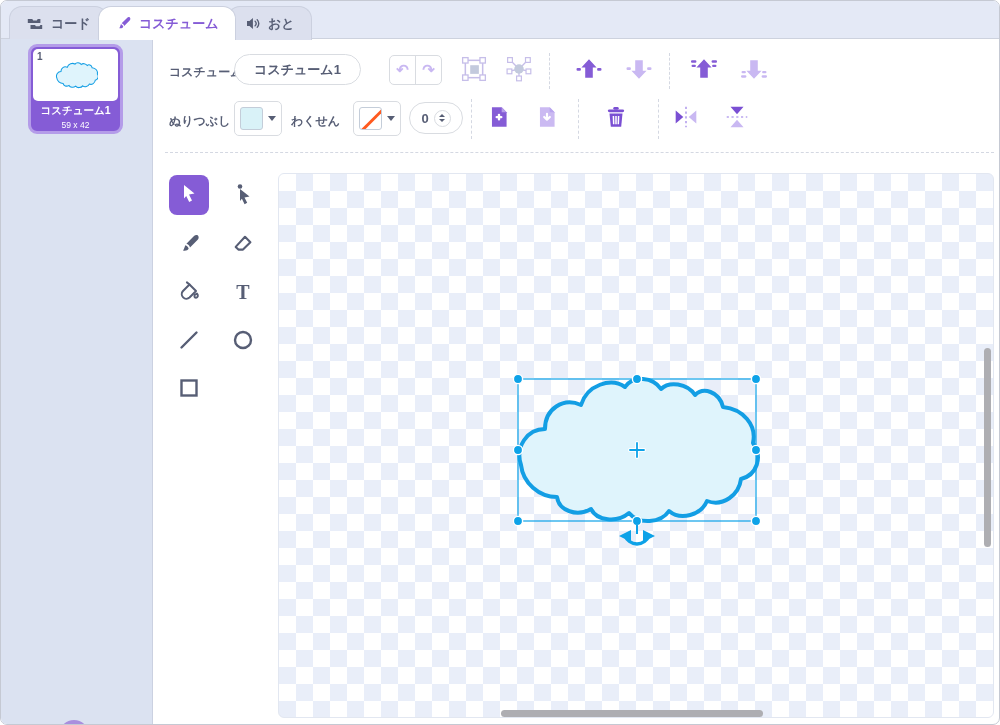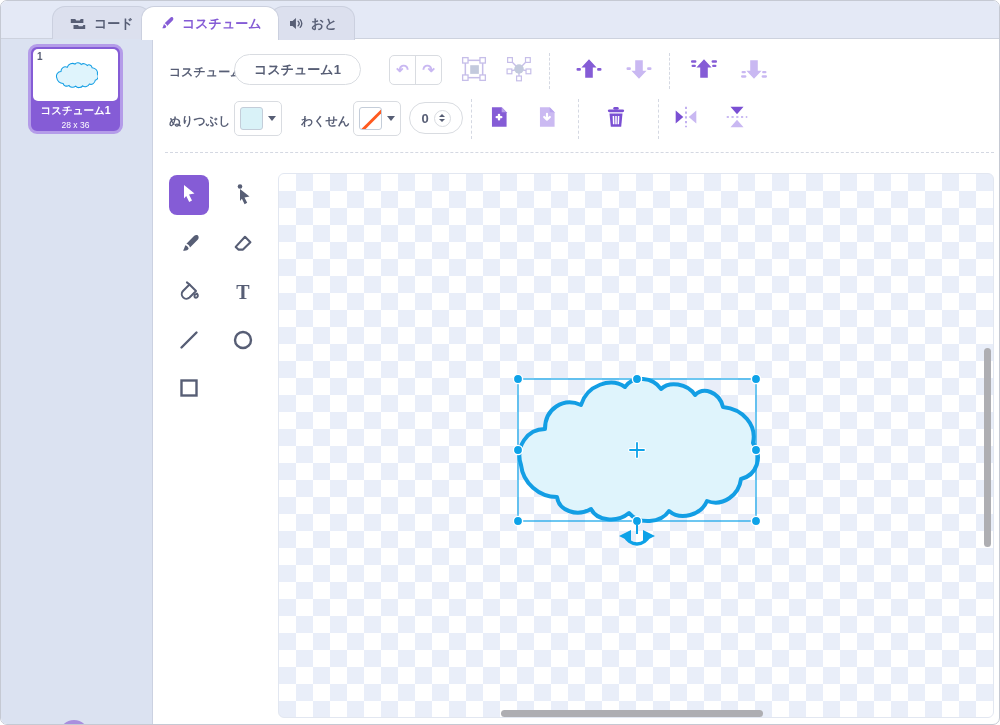--- a/index.html
+++ b/index.html
@@ -6,21 +6,21 @@
   body { background:#fff; font-family:"Liberation Sans", sans-serif; }
   .window{ position:relative; width:1000px; height:725px; background:#fff;
     border:1px solid #C5C9D3; border-radius:7px; overflow:hidden; }
 
   
   .tabbar{ position:absolute; left:0; top:0; width:100%; height:38px;
     background:#E4E9F6; border-bottom:1px solid #CDD2DE; }
   .tab{ position:absolute; top:5px; height:34px; display:flex; align-items:center;
     gap:7px; padding:0 16px; font-size:13px; font-weight:bold; color:#575E75;
     background:#DCE0EE; border:1px solid #CBD0DF; border-bottom:none;
-    border-radius:13px 13px 0 0; cursor:pointer;margin-left:43px; }
+    border-radius:13px 13px 0 0; cursor:pointer; }
   .tab.active{ background:#fff; color:#855CD6; z-index:2; }
   .tab svg{ display:block; }
 
   
   .sidebar{ position:absolute; left:0; top:38px; width:152px; height:687px;
     background:#DBE2F1; border-right:1px solid #CBD1E1; }
   .costume-card{ position:absolute; left:27px; top:5px; width:95px; height:90px;
     background:#855CD6; border:3px solid #B49CE9; border-radius:9px; cursor:pointer; }
   .costume-thumb{ position:relative; margin:2px; height:52px; background:#fff;
     border-radius:5px; display:flex; align-items:center; justify-content:center; }
@@ -125,21 +125,21 @@
 
   <div class="sidebar">
     <div class="costume-card">
       <div class="costume-thumb">
         <span class="costume-index">1</span>
         <svg width="44" height="28" viewBox="0 0 250 160">
           <path d="M15 96C9 78 21 60 39 60c0-20 18-32 36-24 6-20 30-28 44-18 8-12 28-10 36 2 8-8 26-6 34 6 8-8 24-4 28 12 20 2 34 18 30 36 10 14 4 32-12 36-2 16-18 28-34 22-6 14-26 20-38 10-8 12-30 14-40 2-12 10-32 8-38-4-14 8-32 2-34-12-18 0-34-14-36-32z" fill="#DFF4FC" stroke="#139EE4" stroke-width="6"></path>
         </svg>
       </div>
       <div class="costume-name">コスチューム1</div>
-      <div class="costume-size">28 x 36</div>
+      <div class="costume-size">59 x 42</div>
     </div>
     <div class="add-peek"></div>
   </div>
 
   <span class="lbl" style="left:168px; top:63px;">コスチューム</span>
   <input class="name-input" value="コスチューム1" style="">
 
   <div class="undo-group">
     <div class="half">
         <span>↶</span>
@@ -230,21 +230,21 @@
         </svg>
     </span>
   </button>
 
   <span class="lbl" style="left:168px; top:112px;">ぬりつぶし</span>
   <div class="swatch-btn" style="left:233px; top:100px;">
     <div class="swatch fill"></div>
     <div class="chev"></div>
   </div>
 
-  <span class="lbl" style="left:300px; top:112px;font-family:Liberation Serif, serif;">わくせん</span>
+  <span class="lbl" style="left:290px; top:112px;font-family:Liberation Serif, serif;">わくせん</span>
   <div class="swatch-btn" style="left:352px; top:100px;">
     <div class="swatch">
         <div class="noline"></div>
       </div>
     <div class="chev"></div>
   </div>
 
   <div class="width-input">
     <span class="width-value">0</span>
     <div class="stepper">

